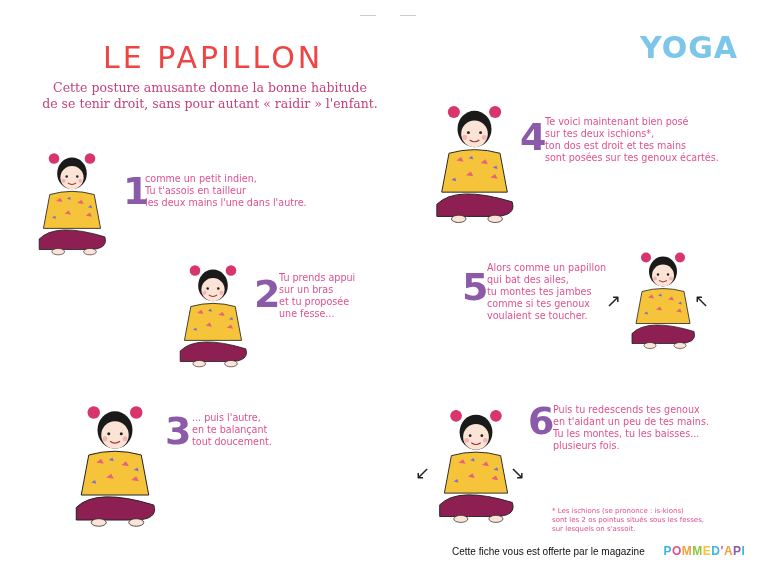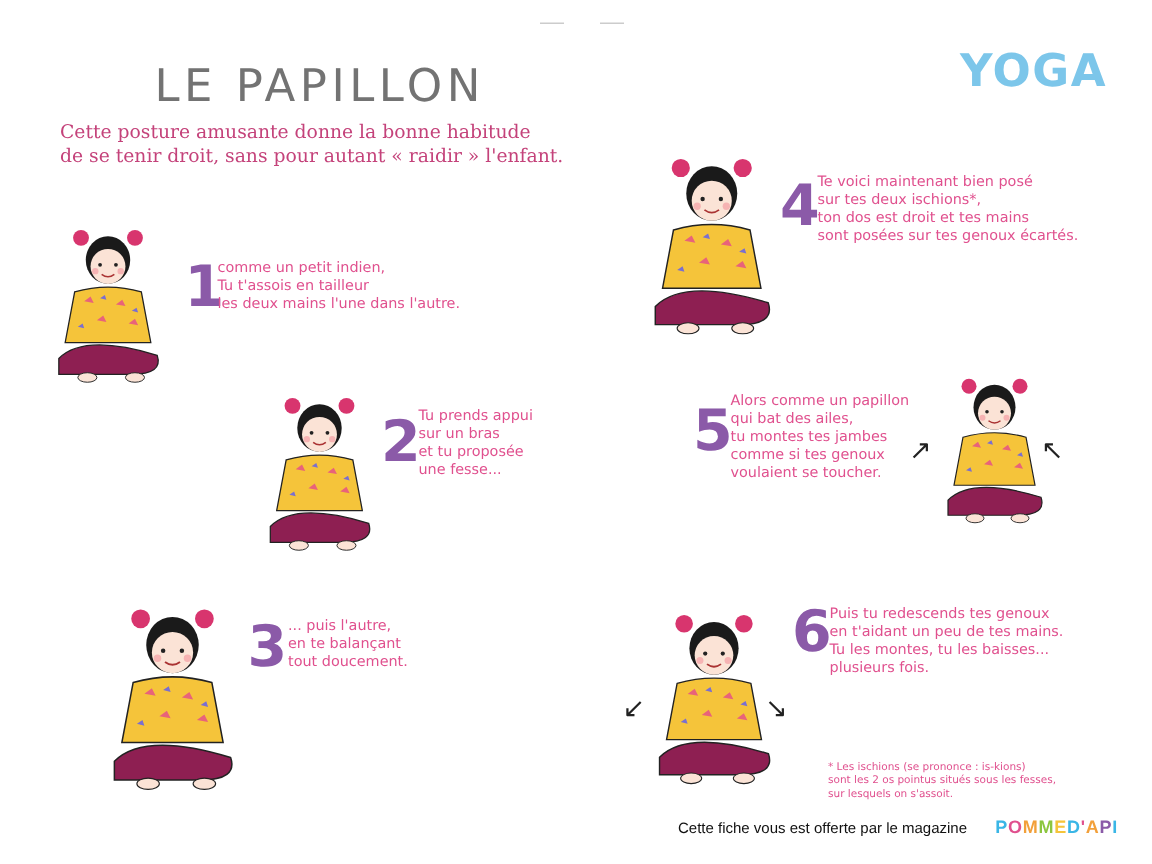--- a/index.html
+++ b/index.html
@@ -1,21 +1,21 @@
 <!DOCTYPE html>
 <html><head>
 <meta charset="utf-8">
 <style>
   html,body{margin:0;padding:0;background:#fff;}
   body{width:768px;height:576px;position:relative;overflow:hidden;font-family:"DejaVu Sans",sans-serif;}
   .abs{position:absolute;}
   .dash{height:1px;width:16px;background:#ccc;}
-  .title{left:103px;top:40px;font-family:"DejaVu Sans",sans-serif;font-size:30px;letter-spacing:3px;color:#737373;font-weight:normal;}
+  .title{left:103px;top:40px;font-family:"DejaVu Sans",sans-serif;font-size:30px;letter-spacing:3px;color:#ef4444;font-weight:normal;}
   .intro{left:40px;top:80px;font-family:"DejaVu Serif",serif;font-size:12.5px;line-height:15.5px;color:#c4427a;width:340px;}
-  .intro div{white-space:nowrap;}
+  .intro div{white-space:nowrap;text-align:center;}
   .yoga{left:640px;top:30px;font-family:"DejaVu Sans",sans-serif;font-weight:bold;font-size:30px;letter-spacing:1px;color:#7cc6ea;}
   .num{font-family:"DejaVu Sans",sans-serif;font-weight:bold;color:#8b5aa8;font-size:38px;line-height:38px;}
   .step{font-family:"DejaVu Sans",sans-serif;font-size:9.6px;line-height:12px;color:#e0508e;white-space:nowrap;}
   .foot{font-family:"DejaVu Sans",sans-serif;font-size:7px;line-height:9px;color:#e0508e;white-space:nowrap;}
   .credit{left:452px;top:544px;font-family:"Liberation Sans",sans-serif;font-size:10px;color:#111;white-space:nowrap;}
   .mag{display:inline-block;font-weight:bold;font-size:12px;letter-spacing:0.5px;margin-left:4px;padding-left:12px;}
   .kid{position:absolute;}
 </style>
 </head>
 <body>

